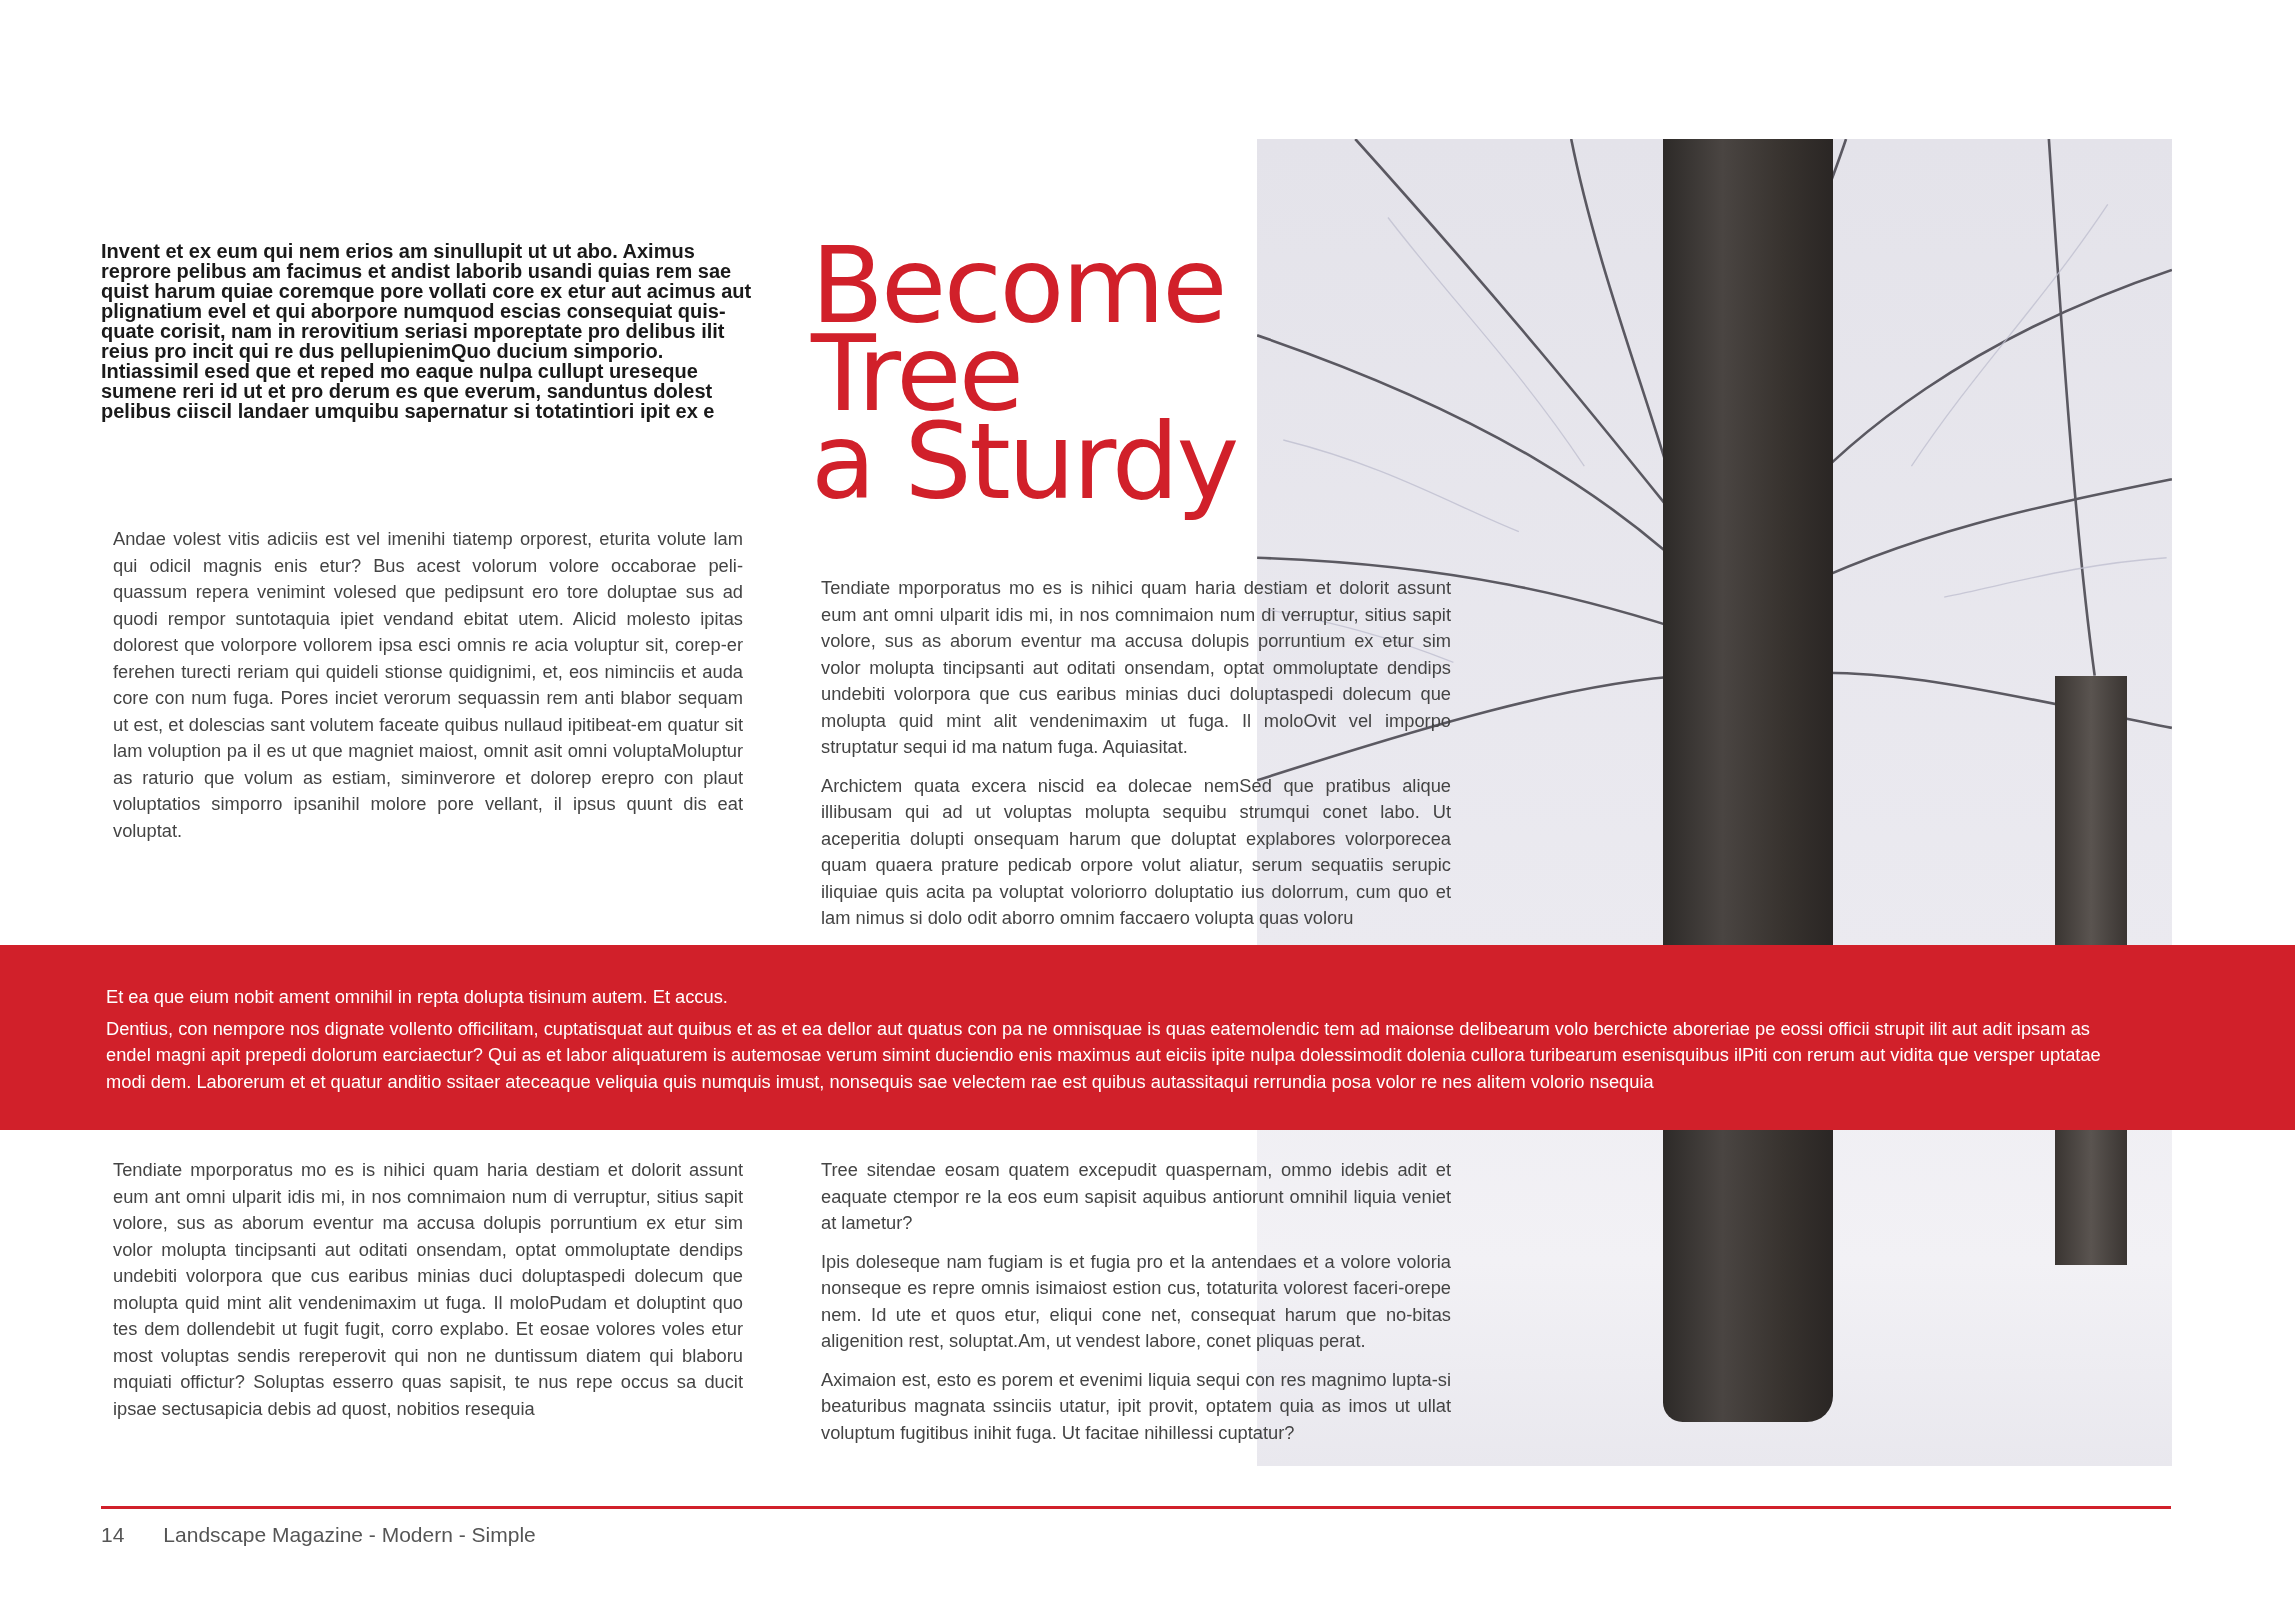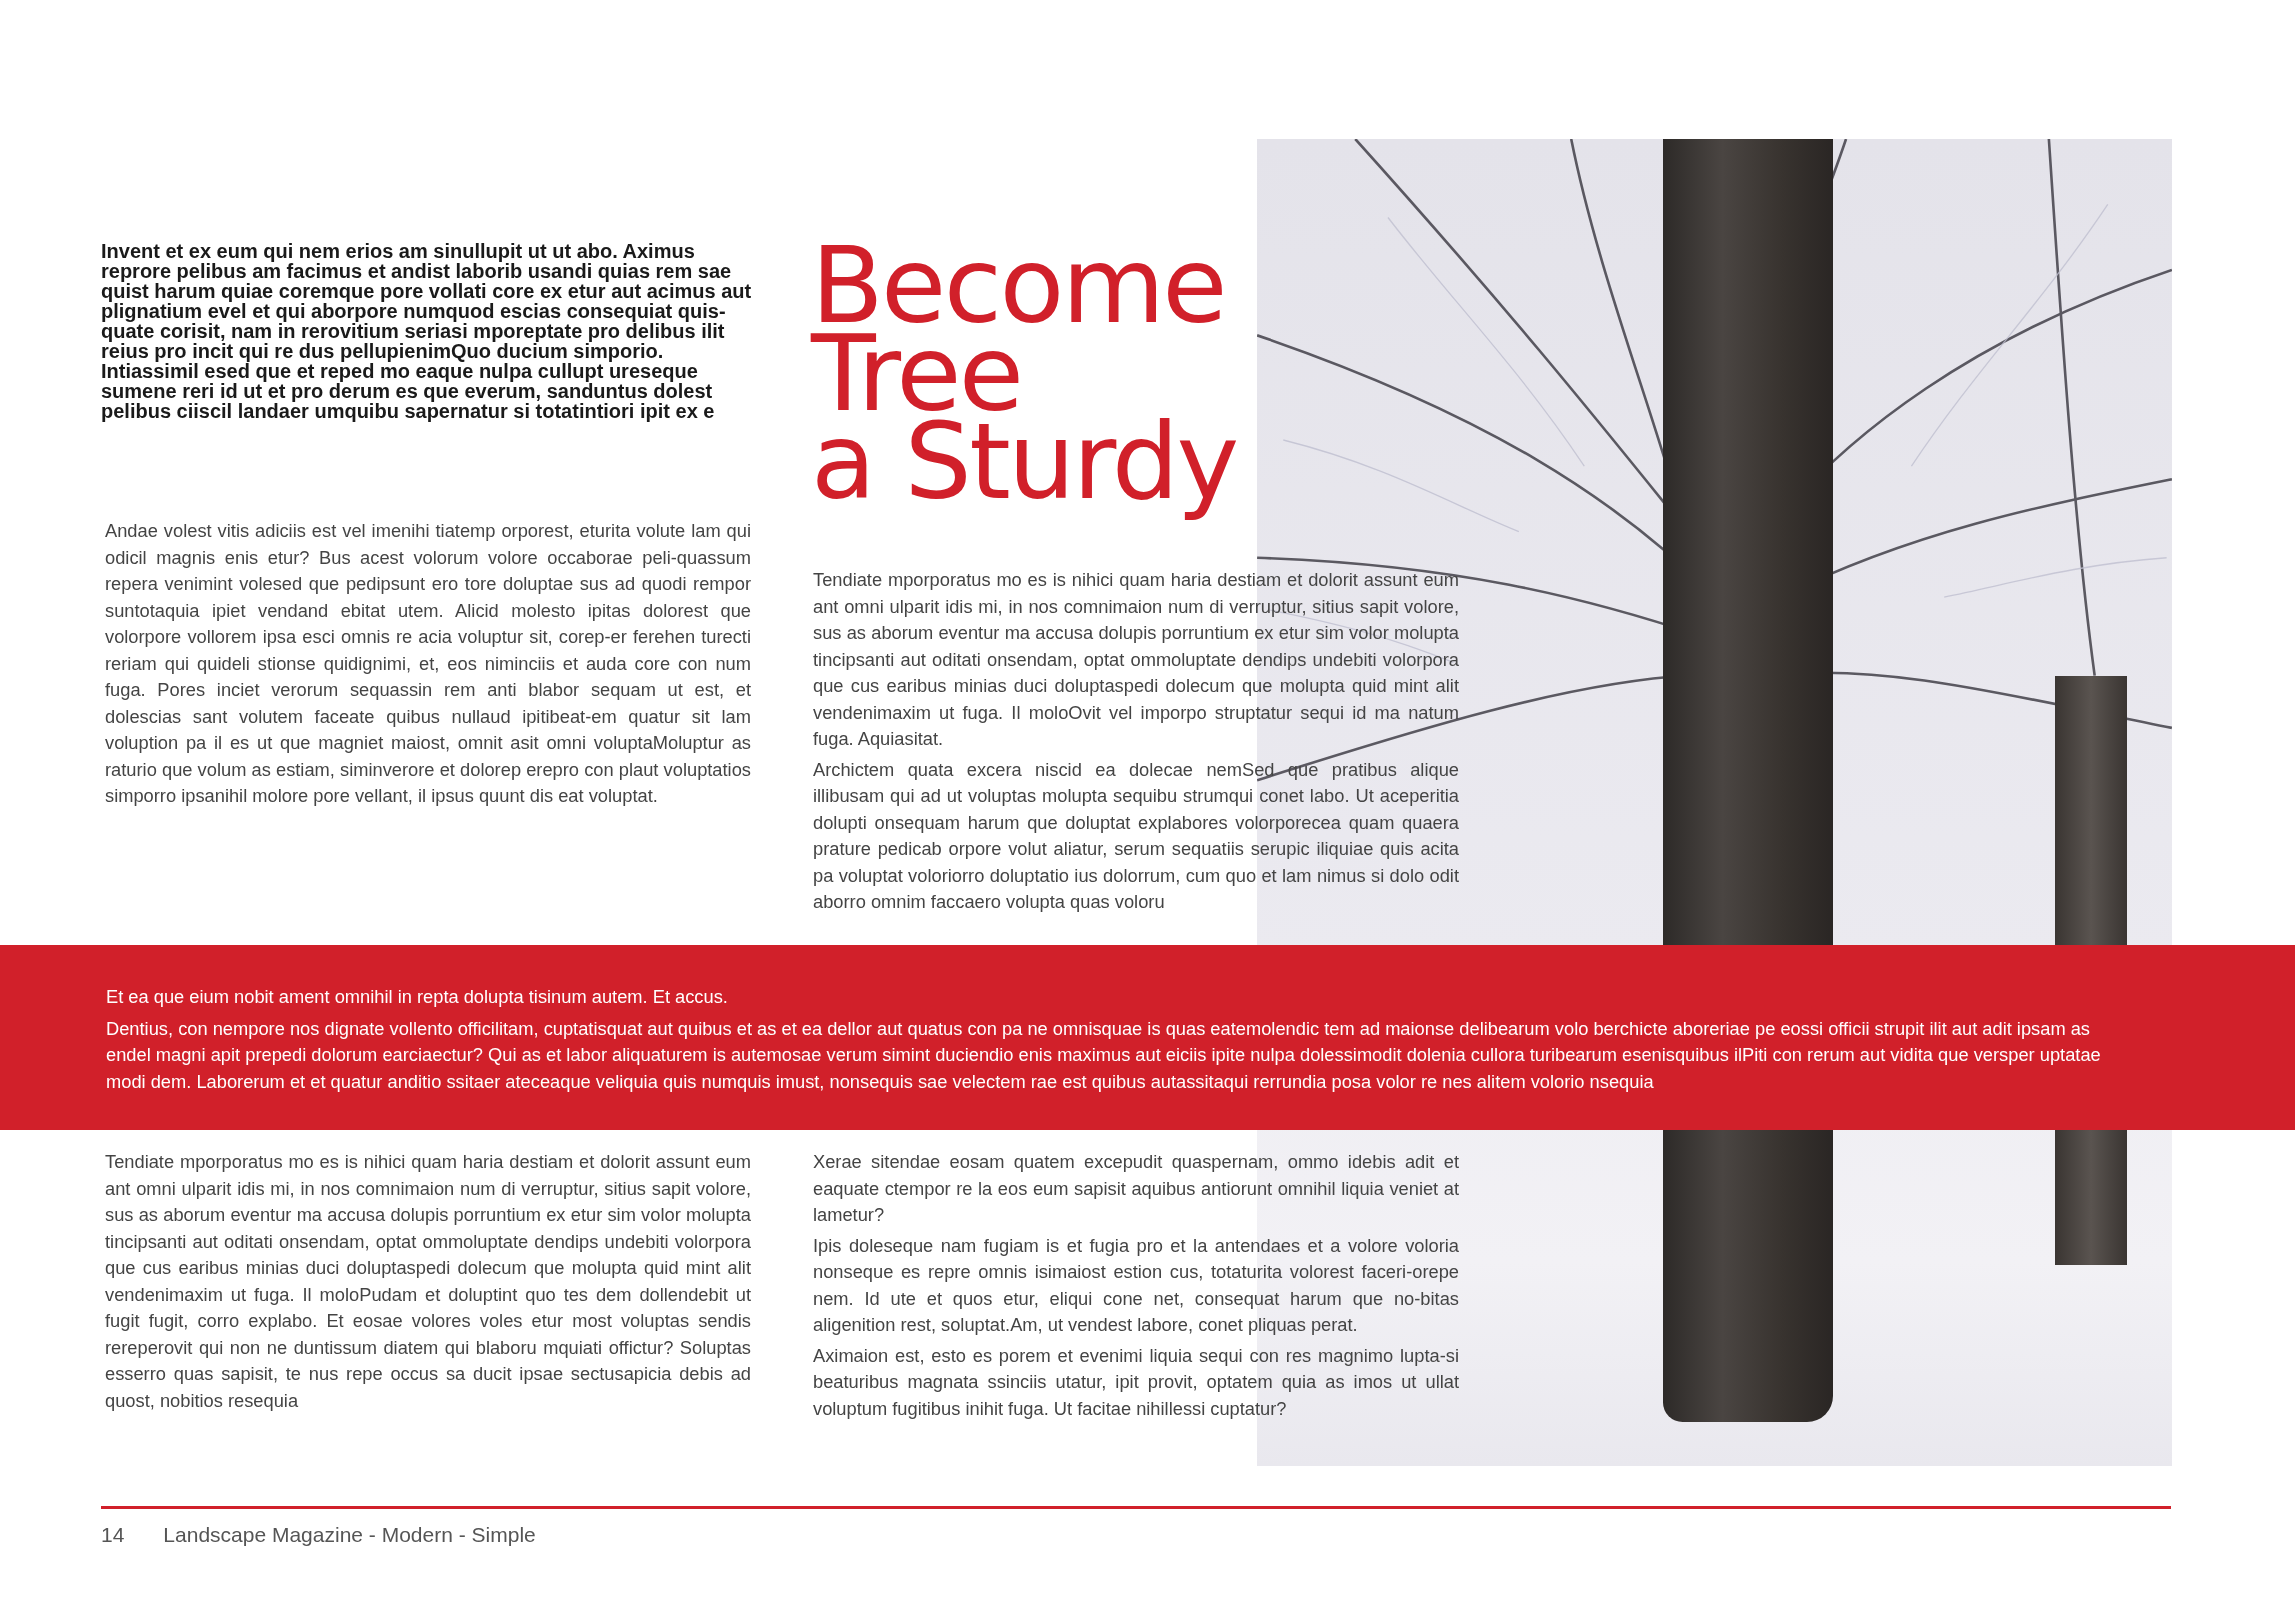--- a/index.html
+++ b/index.html
@@ -29,21 +29,21 @@
 
   .intro {
     position:absolute; left:101px; top:241px; width:654px;
     font-size:20px; line-height:20px; font-weight:bold; color:#1a1a1a;
   }
   .col {
     position:absolute; width:654px;
     font-size:18.3px; line-height:26.5px; color:#444; text-align:justify;
     font-weight:normal;
   }
-  .col p { margin:4px; }
+  .col p { margin:12px; }
   .col-left-top { left:101px; top:514px; }
   .col-mid-top { left:809px; top:563px; }
   .col-left-bot { left:101px; top:1145px; }
   .col-mid-bot { left:809px; top:1145px; }
 
   .title {
     position:absolute; left:811px; top:242px;
     font-size:106px; line-height:88px; color:#d1202a;
     font-family:"DejaVu Sans", sans-serif; letter-spacing:-2.6px;
   }
@@ -120,21 +120,21 @@
 <div class="band-text">
   <p>Et ea que eium nobit ament omnihil in repta dolupta tisinum autem. Et accus.</p>
   <p>Dentius, con nempore nos dignate vollento officilitam, cuptatisquat aut quibus et as et ea dellor aut quatus con pa ne omnisquae is quas eatemolendic tem ad maionse delibearum volo berchicte aboreriae pe eossi officii strupit ilit aut adit ipsam as endel magni apit prepedi dolorum earciaectur? Qui as et labor aliquaturem is autemosae verum simint duciendio enis maximus aut eiciis ipite nulpa dolessimodit dolenia cullora turibearum esenisquibus ilPiti con rerum aut vidita que versper uptatae modi dem. Laborerum et et quatur anditio ssitaer ateceaque veliquia quis numquis imust, nonsequis sae velectem rae est quibus autassitaqui rerrundia posa volor re nes alitem volorio nsequia</p>
 </div>
 
 <div class="col col-left-bot">
   <p>Tendiate mporporatus mo es is nihici quam haria destiam et dolorit assunt eum ant omni ulparit idis mi, in nos comnimaion num di verruptur, sitius sapit volore, sus as aborum eventur ma accusa dolupis porruntium ex etur sim volor molupta tincipsanti aut oditati onsendam, optat ommoluptate dendips undebiti volorpora que cus earibus minias duci doluptaspedi dolecum que molupta quid mint alit vendenimaxim ut fuga. Il moloPudam et doluptint quo tes dem dollendebit ut fugit fugit, corro explabo. Et eosae volores voles etur most voluptas sendis rereperovit qui non ne duntissum diatem qui blaboru mquiati offictur? Soluptas esserro quas sapisit, te nus repe occus sa ducit ipsae sectusapicia debis ad quost, nobitios resequia</p>
 </div>
 
 <div class="col col-mid-bot">
-  <p>Xerae sitendae eosam quatem excepudit quaspernam, ommo idebis adit et eaquate ctempor re la eos eum sapisit aquibus antiorunt omnihil liquia veniet at lametur?</p>
+  <p>Tree sitendae eosam quatem excepudit quaspernam, ommo idebis adit et eaquate ctempor re la eos eum sapisit aquibus antiorunt omnihil liquia veniet at lametur?</p>
   <p>Ipis doleseque nam fugiam is et fugia pro et la antendaes et a volore voloria nonseque es repre omnis isimaiost estion cus, totaturita volorest faceri-orepe nem. Id ute et quos etur, eliqui cone net, consequat harum que no-bitas aligenition rest, soluptat.Am, ut vendest labore, conet pliquas perat.</p>
   <p>Aximaion est, esto es porem et evenimi liquia sequi con res magnimo lupta-si beaturibus magnata ssinciis utatur, ipit provit, optatem quia as imos ut ullat voluptum fugitibus inihit fuga. Ut facitae nihillessi cuptatur?</p>
 </div>
 
 <div class="rule"></div>
 <div class="footer">
   <span>14</span>
   <span>Landscape Magazine - Modern - Simple</span>
 </div>
 

